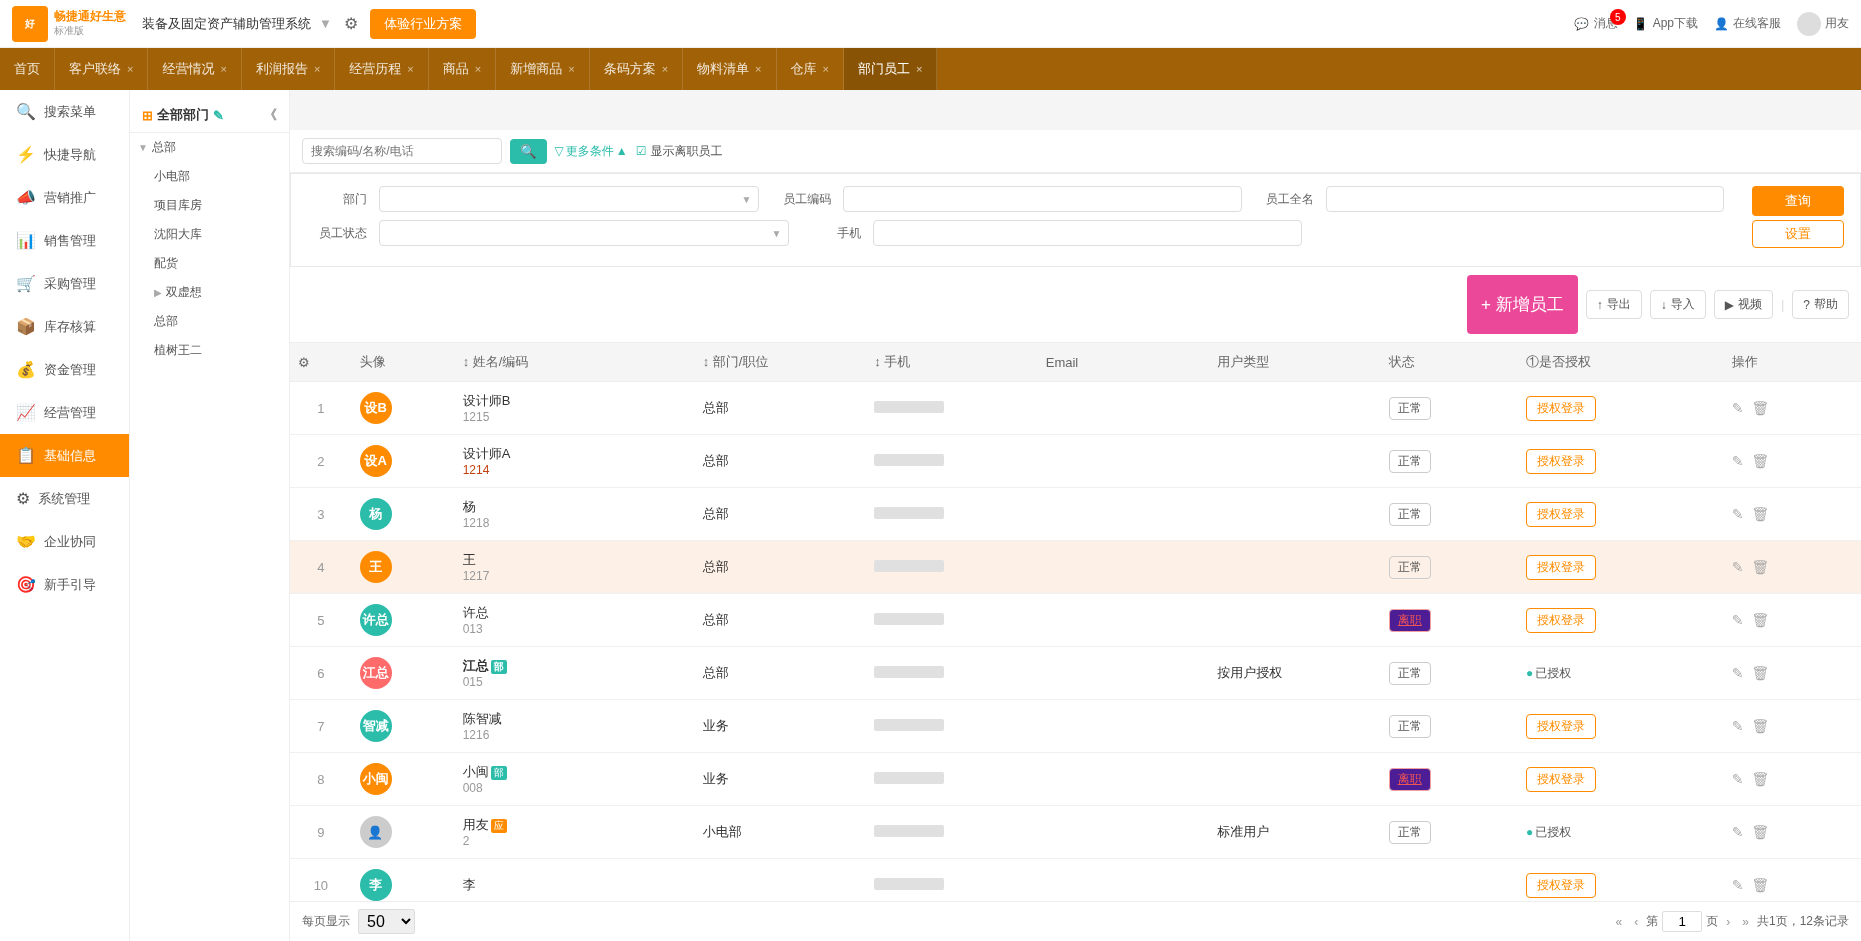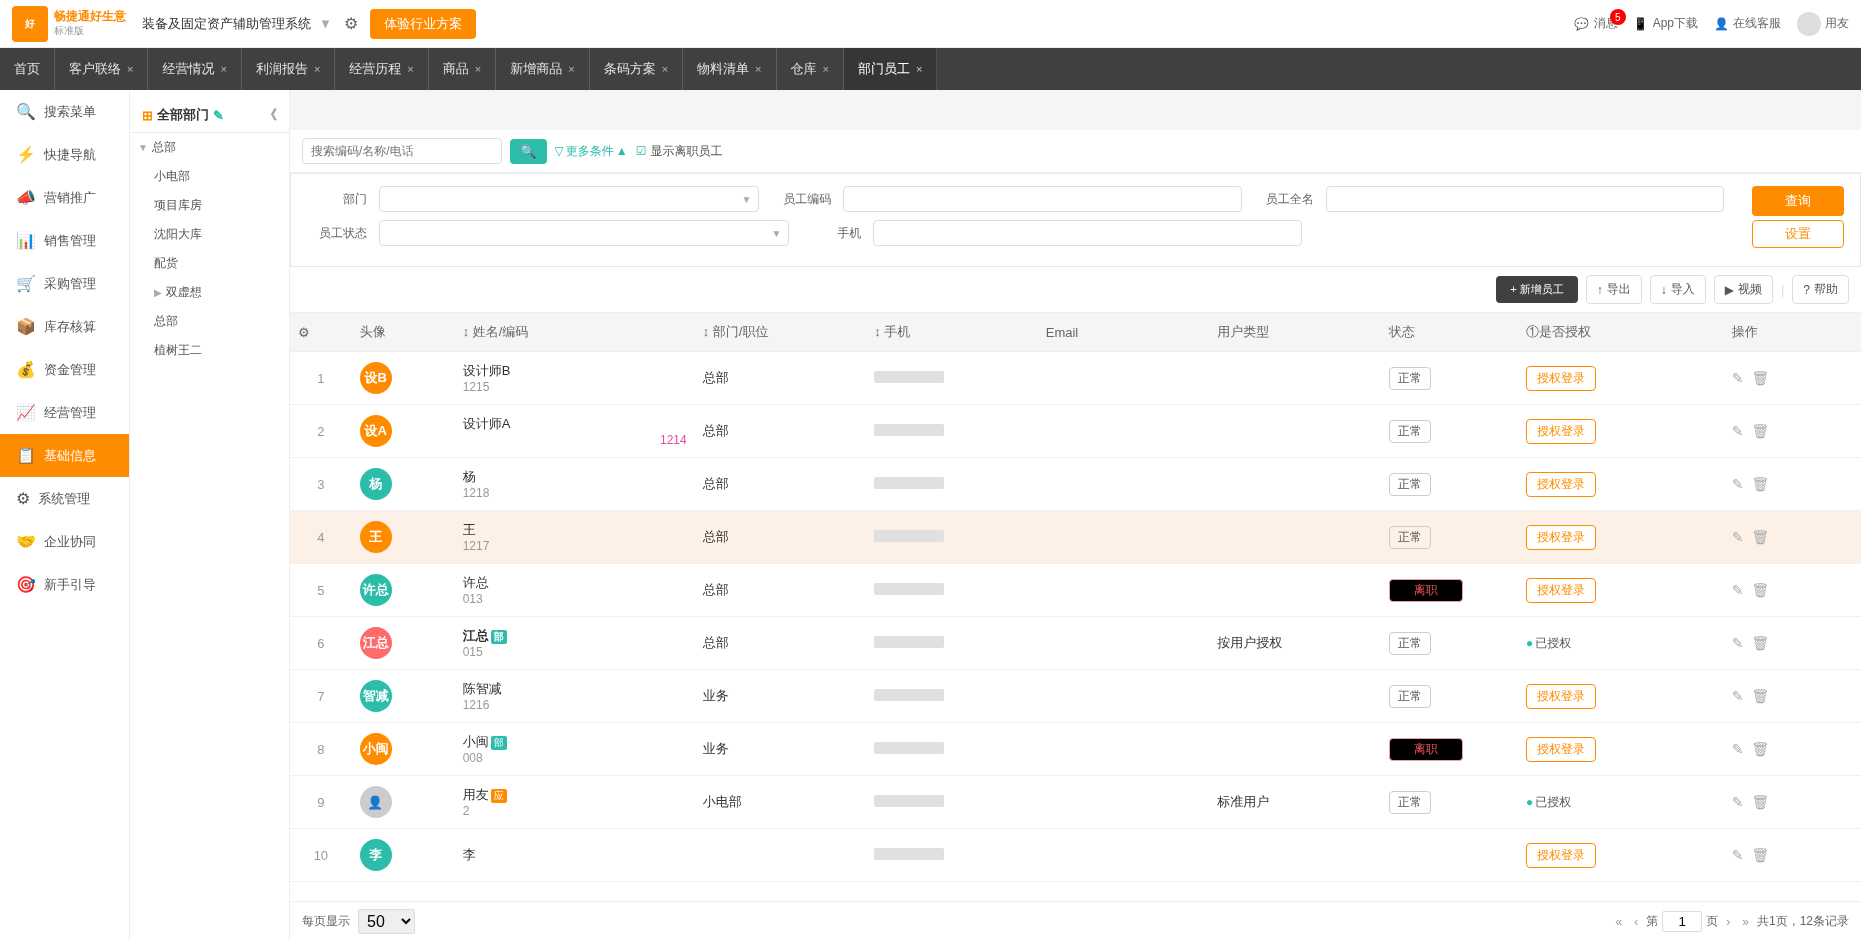--- a/index.html
+++ b/index.html
@@ -12,21 +12,21 @@
     .logo-icon { width: 36px; height: 36px; background: #ff8c00; border-radius: 4px; display: flex; align-items: center; justify-content: center; color: white; font-size: 10px; font-weight: bold; }
     .logo-text { font-size: 12px; color: #ff8c00; font-weight: bold; line-height: 1.2; }
     .logo-sub { font-size: 10px; color: #999; }
     .system-title { font-size: 13px; color: #333; margin-left: 8px; }
     .top-bar-right { display: flex; align-items: center; gap: 16px; font-size: 12px; color: #666; }
     .trial-btn { background: #ff8c00; color: white; border: none; padding: 6px 14px; border-radius: 4px; cursor: pointer; font-size: 13px; }
     .top-icon-item { display: flex; align-items: center; gap: 4px; cursor: pointer; position: relative; }
     .badge { background: #f00; color: white; border-radius: 50%; width: 16px; height: 16px; font-size: 10px; display: flex; align-items: center; justify-content: center; position: absolute; top: -6px; right: -8px; }
 
     
-    .nav-tabs { height: 42px; background: #404040; display: flex; align-items: stretch; padding: 0 0; }
+    .nav-tabs { height: 42px; background: #a16207; display: flex; align-items: stretch; padding: 0 0; }
     .nav-tab { padding: 0 14px; display: flex; align-items: center; color: rgba(255,255,255,0.85); cursor: pointer; font-size: 13px; gap: 4px; white-space: nowrap; border-right: 1px solid rgba(255,255,255,0.15); }
     .nav-tab.active { background: rgba(0,0,0,0.15); color: white; }
     .nav-tab .close-x { font-size: 11px; opacity: 0.7; margin-left: 2px; }
 
     
     .main-layout { display: flex; height: calc(941px - 48px - 42px); }
 
     
     .content { flex: 1; display: flex; overflow: hidden; }
 
@@ -57,33 +57,33 @@
     .filter-row .filter-input { flex: 1; border: 1px solid #ddd; border-radius: 4px; padding: 5px 8px; font-size: 12px; }
     .filter-row .filter-select { flex: 1; border: 1px solid #ddd; border-radius: 4px; padding: 5px 8px; font-size: 12px; appearance: none; background: white; cursor: pointer; }
     .select-wrapper { flex: 1; position: relative; display: flex; align-items: center; }
     .select-wrapper .down-arrow { position: absolute; right: 8px; color: #aaa; font-size: 10px; pointer-events: none; }
     .filter-actions { display: flex; flex-direction: column; gap: 4px; margin-left: 12px; }
     .query-btn { background: #ff8c00; color: white; border: none; border-radius: 4px; padding: 6px 16px; cursor: pointer; font-size: 13px; }
     .set-btn { background: white; color: #ff8c00; border: 1px solid #ff8c00; border-radius: 4px; padding: 4px 32px; cursor: pointer; font-size: 13px; }
 
     
     .table-toolbar { background: white; border-bottom: 1px solid #eee; padding: 8px 12px; display: flex; align-items: center; justify-content: flex-end; gap: 8px; }
-    .add-emp-btn { background: #404040; color: white; border: none; border-radius: 4px; padding: 6px 14px; cursor: pointer; font-size: 11px; }
+    .add-emp-btn { background: #ec4899; color: white; border: none; border-radius: 4px; padding: 18px 14px; cursor: pointer; font-size: 17px; }
     .toolbar-btn { background: white; border: 1px solid #ddd; border-radius: 4px; padding: 5px 10px; cursor: pointer; font-size: 12px; color: #555; display: flex; align-items: center; gap: 4px; }
 
     
     .table-wrapper { flex: 1; overflow-y: auto; background: white; }
     table { width: 100%; border-collapse: collapse; font-size: 13px; }
     thead th { background: #f5f5f5; padding: 10px 8px; text-align: left; font-weight: normal; color: #666; border-bottom: 1px solid #eee; white-space: nowrap; }
     tbody tr { border-bottom: 1px solid #f0f0f0; }
     tbody tr.highlighted { background: #fdf0e6; }
     tbody td { padding: 10px 8px; color: #333; vertical-align: middle; }
     .avatar { width: 32px; height: 32px; border-radius: 50%; display: flex; align-items: center; justify-content: center; color: white; font-size: 13px; font-weight: bold; }
     .status-normal { display: inline-block; padding: 2px 8px; border: 1px solid #ccc; border-radius: 4px; color: #555; font-size: 12px; }
-    .status-resigned { display: inline-block; padding: 2px 24px; border: 1px solid #f5a0a0; border-radius: 4px; color: #e55; font-size: 12px; background: #000000; }
+    .status-resigned { display: inline-block; padding: 2px 8px; border: 1px solid #f5a0a0; border-radius: 4px; color: #e55; font-size: 12px; background: #4c1d95; text-decoration: underline; }
     .auth-btn { background: white; border: 1px solid #ff8c00; color: #ff8c00; border-radius: 4px; padding: 3px 10px; cursor: pointer; font-size: 12px; }
     .authorized { color: #555; font-size: 12px; }
     .authorized .dot { color: #2bbcaa; margin-right: 2px; }
     .action-btns { display: flex; gap: 8px; align-items: center; }
     .action-icon { cursor: pointer; color: #aaa; font-size: 14px; }
     .phone-blur { display: inline-block; width: 70px; height: 12px; background: #e0e0e0; border-radius: 2px; }
     .tag-dept { display: inline-block; background: #2bbcaa; color: white; border-radius: 2px; font-size: 10px; padding: 0 3px; margin-left: 2px; vertical-align: middle; }
     .tag-apply { display: inline-block; background: #ff8c00; color: white; border-radius: 2px; font-size: 10px; padding: 0 3px; margin-left: 2px; vertical-align: middle; }
 
     
@@ -396,21 +396,21 @@
   </tr>
               <tr>
     <td style="text-align:center;color:#999;">2</td>
     <td>
       <div class="avatar" style="background:#ff8c00;">
         设A
       </div>
     </td>
     <td>
       <div style="font-weight:500;">设计师A</div>
-      <div style="color:#ec4899;font-size:12px;text-align:right;">1214</div>
+      <div style="color:#c2410c;font-size:12px;">1214</div>
     </td>
     <td>总部</td>
     <td>
       <span class="phone-blur"></span>
     </td>
     <td></td>
     <td></td>
     <td><span class="status-normal">正常</span></td>
     <td><button class="auth-btn">授权登录</button></td>
     <td>

